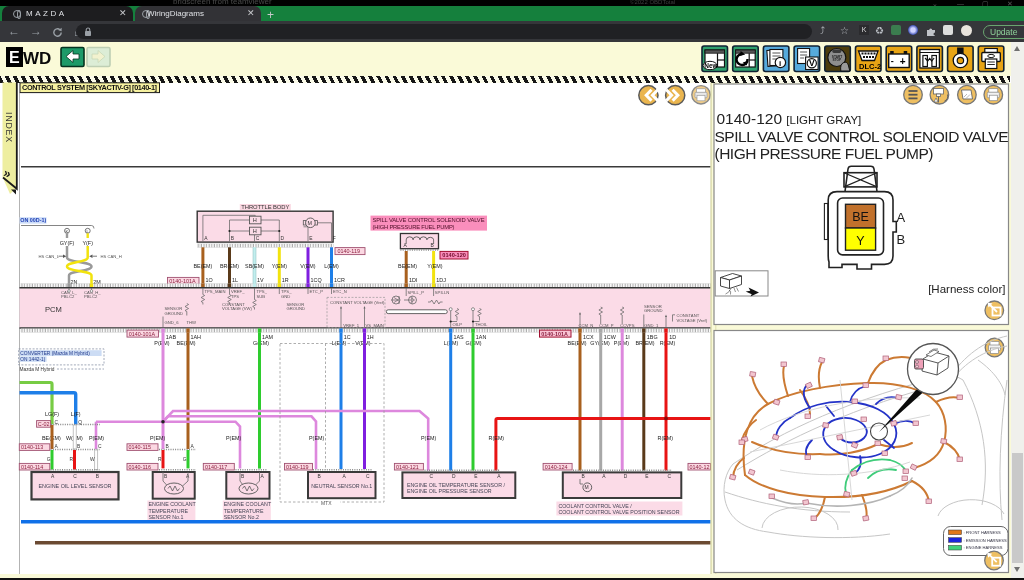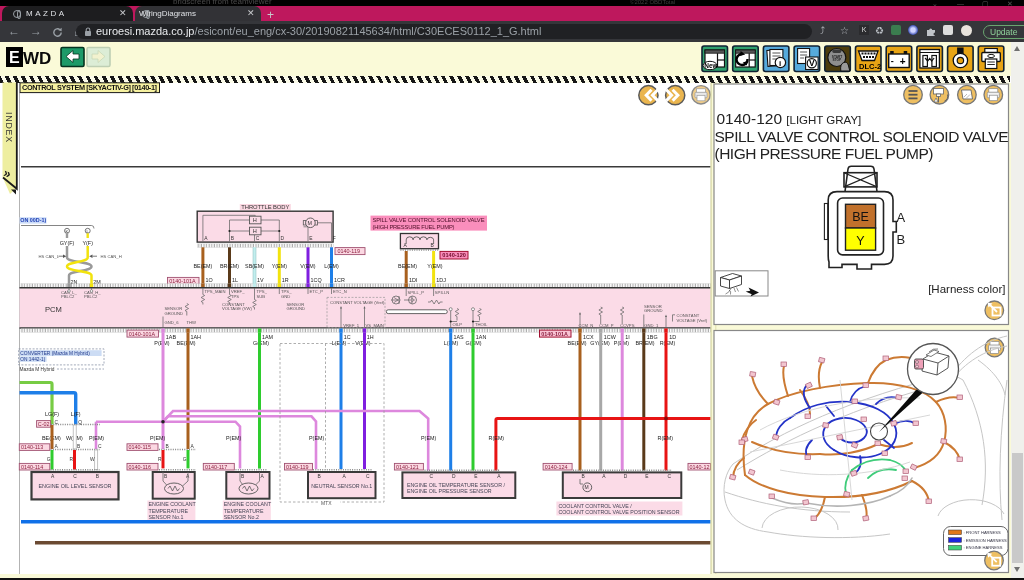--- a/index.html
+++ b/index.html
@@ -2,21 +2,21 @@
 <html><head>
 <meta charset="utf-8">
 <style>
 html,body{margin:0;padding:0;width:1024px;height:580px;overflow:hidden;background:#fff;font-family:"Liberation Sans",sans-serif;}
 *{box-sizing:border-box;}
 #stage{position:absolute;left:0;top:0;width:901px;height:580px;}
 
 #topstrip{position:absolute;left:0;top:0;width:1024px;height:6px;background:#010101;}
 #topstrip .tvtext{position:absolute;left:173px;top:-3px;font-size:8px;color:#4a4a4a;}
 #topstrip .obd{position:absolute;left:630px;top:-1px;font-size:6px;color:#3f3f3f;}
-#tabbar{position:absolute;left:0;top:6px;width:1024px;height:15px;background:#be185d;}
+#tabbar{position:absolute;left:0;top:6px;width:1024px;height:15px;background:#15803d;}
 .tab1{position:absolute;left:2px;top:0px;width:131px;height:15px;background:#1d1d1f;border-radius:7px 7px 0 0;}
 .tab2{position:absolute;left:135px;top:0px;width:126px;height:15px;background:#323236;border-radius:7px 7px 0 0;}
 .tabtxt{position:absolute;top:3px;font-size:8px;color:#dfe1e5;}
 .globe{position:absolute;top:3.5px;width:8px;height:8px;border-radius:50%;border:1px solid #9aa0a6;}
 .globe:after{content:"";position:absolute;left:2.5px;top:-1px;width:2.4px;height:7.4px;border-radius:50%;border:0.8px solid #9aa0a6;}
 .tabx{position:absolute;top:2px;font-size:9px;color:#c7c9cc;}
 .plus{position:absolute;left:267px;top:2px;font-size:12px;color:#c7c9cc;}
 #urlbar{position:absolute;left:0;top:21px;width:1024px;height:21px;background:#35363a;}
 .navic{position:absolute;top:3px;color:#9aa0a6;font-size:12px;}
 #urlpill{position:absolute;left:76px;top:3px;width:736px;height:15px;border-radius:8px;background:#202124;color:#9aa0a6;font-size:11px;letter-spacing:0;line-height:15px;white-space:nowrap;overflow:hidden;}
@@ -44,37 +44,37 @@
       <span style="position:absolute;left:1007px;top:0px;color:#585858;font-size:7px;">✕</span>
 </div>
 <div id="tabbar">
  <div class="tab1">
         <span class="globe" style="left:11px;"></span>
         <span class="tabtxt" style="left:24px;letter-spacing:2.5px;">MAZDA</span>
         <span class="tabx" style="left:117px;">✕</span>
       </div>
  <div class="tab2">
         <span class="globe" style="left:7px;"></span>
-        <span class="tabtxt" style="left:4px;">WiringDiagrams</span>
+        <span class="tabtxt" style="left:12px;">WiringDiagrams</span>
         <span class="tabx" style="left:112px;">✕</span>
       </div>
  <span class="plus">+</span>
 </div>
 <div id="urlbar">
  <span class="navic" style="left:8px;">←</span>
  <span class="navic" style="left:30px;">→</span>
  <svg class="navic" style="left:52px;top:5.5px;" width="11" height="11">
         <path d="M9.2,5.5 a3.7,3.7 0 1 1 -1.3,-2.8" fill="none" stroke="#9aa0a6" stroke-width="1.4"></path>
         <polygon points="9.6,0.8 9.6,4.2 6.4,3.2" fill="#9aa0a6"></polygon>
       </svg>
  <span class="navic" style="left:74px;top:3.5px;">⌂</span>
  <div id="urlpill"><svg width="8" height="10" style="position:absolute;left:8px;top:3px;">
           <rect x="1" y="4" width="6" height="5" rx="0.8" fill="#9aa0a6"></rect>
           <path d="M2.2,4 V2.8 a1.8,1.8 0 0 1 3.6,0 V4" fill="none" stroke="#9aa0a6" stroke-width="1.1"></path>
-        </svg><span style="padding-left:20px;"><span class="u1">euroesi.mazda.co.jp</span>/esicont/eu_eng/cx-30/20190821145634/html/C30ECES0112_1_G.html</span></div>
+        </svg></div>
  <span class="ric" style="left:820px;">⤴</span>
  <span class="ric" style="left:840px;">☆</span>
  <span class="ric" style="left:859px;background:#2b2b2e;width:10px;height:10px;text-align:center;line-height:10px;font-size:7px;color:#ddd;">K</span>
  <span class="ric" style="left:875px;">♻</span>
  <span class="ric" style="left:891px;background:#3b7d4f;width:10px;height:10px;border-radius:2px;"></span>
  <span class="ric" style="left:908px;width:10px;height:10px;border-radius:50%;background:radial-gradient(circle,#cfd3ff 30%,#3a4db0 70%);"></span>
  <svg style="position:absolute;left:926px;top:5px;" width="11" height="11">
         <path d="M1,4 h2.2 a1.5,1.5 0 1 1 3,0 H9 v2.5 a1.5,1.5 0 1 0 0,3 V10 H1 Z" fill="#c0c3c8"></path>
       </svg>
  <span class="ric" style="left:943px;background:#ddd;width:10px;height:10px;border-radius:2px;"></span>

